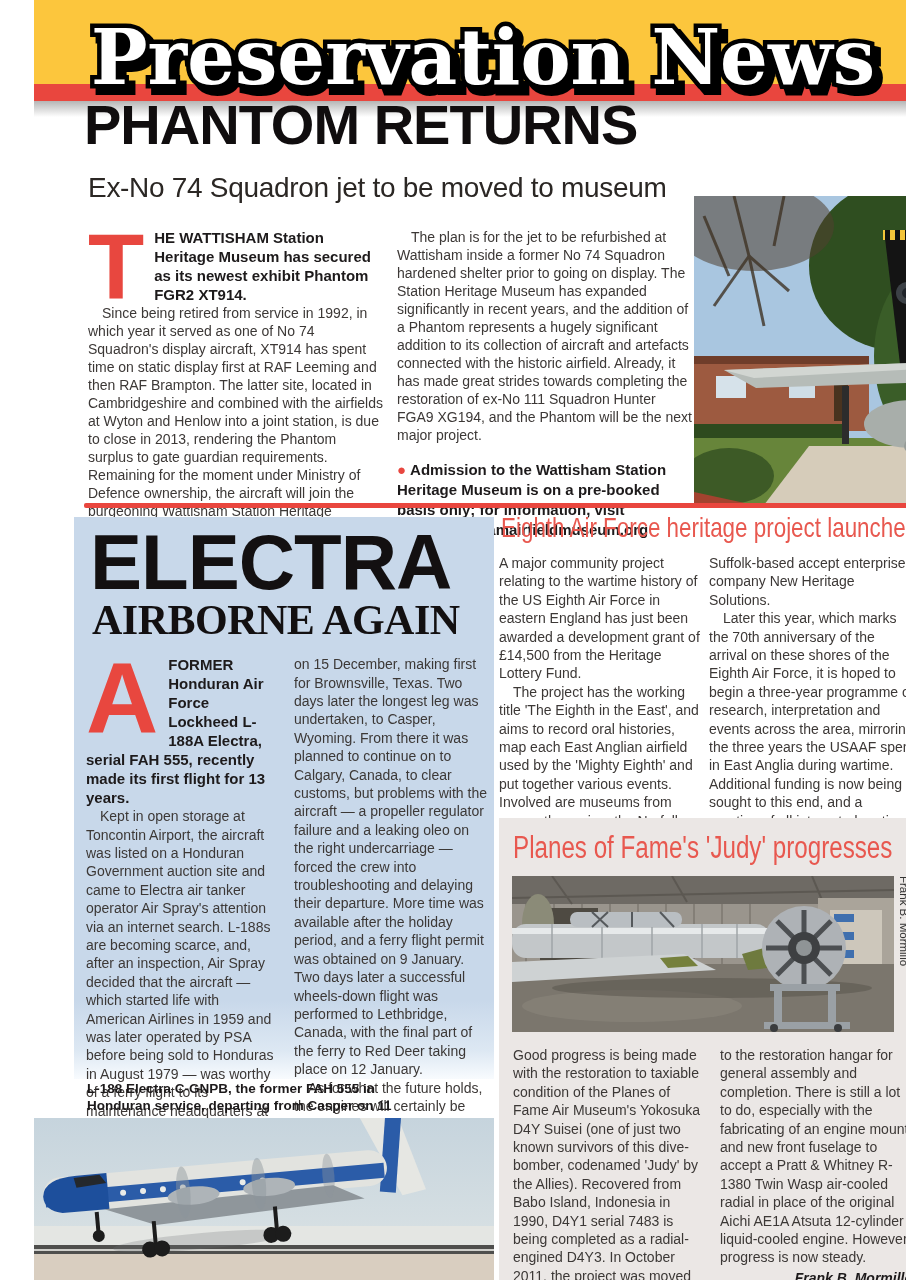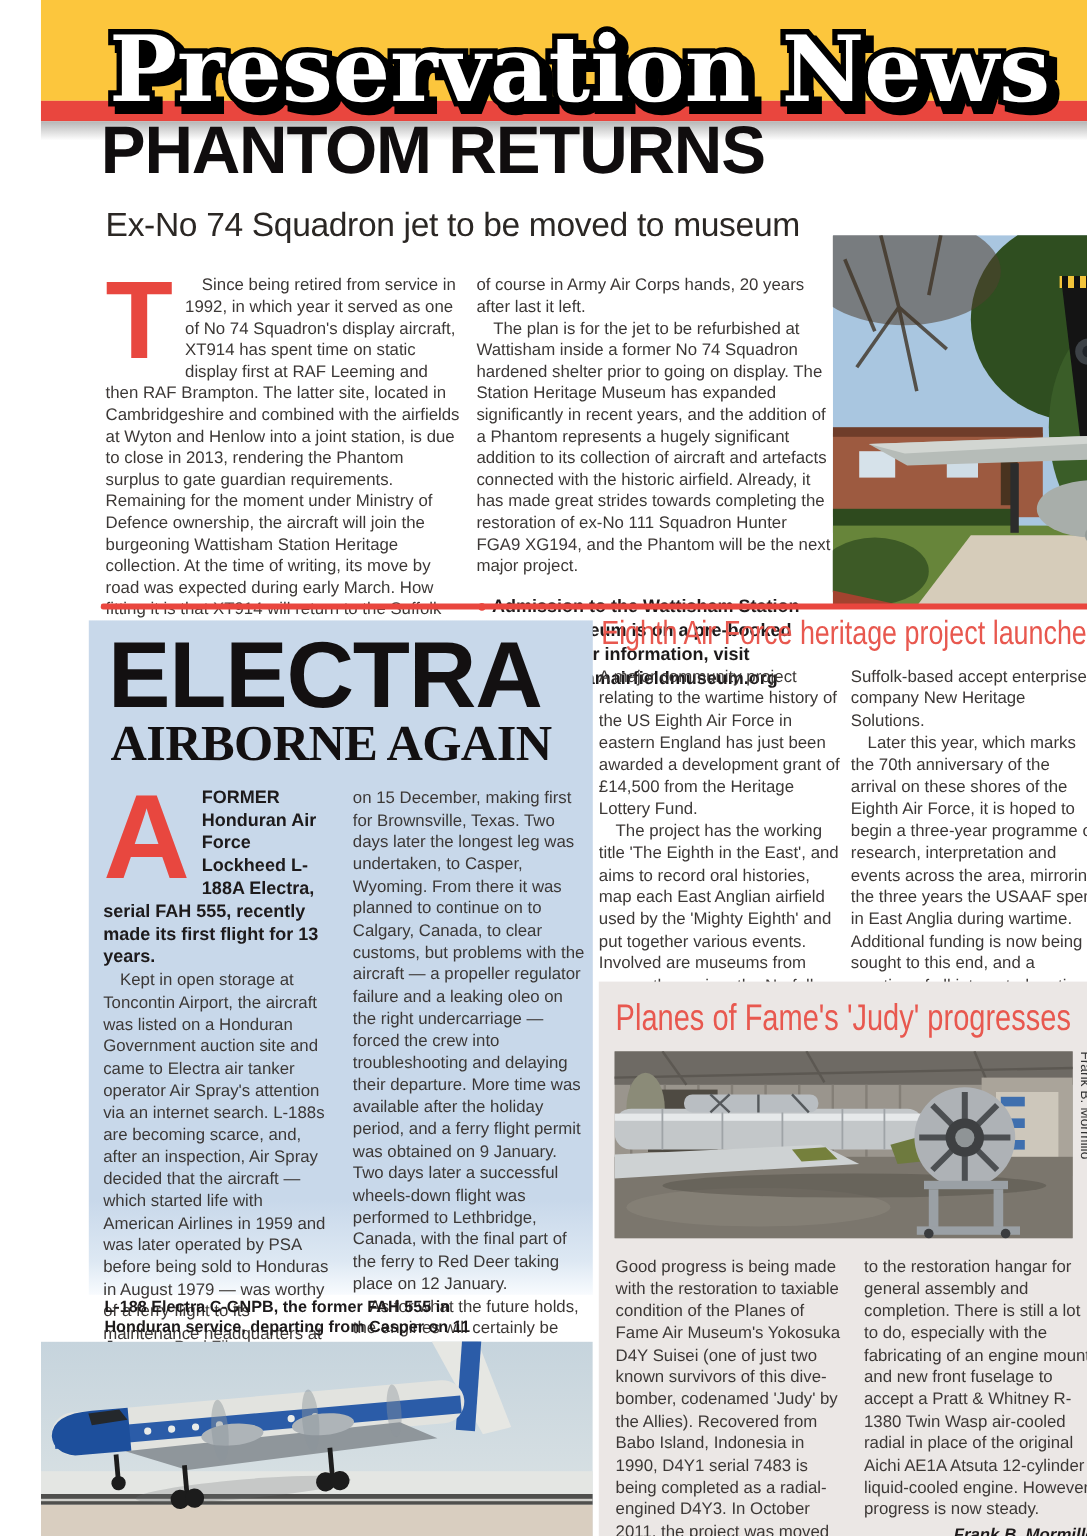--- a/index.html
+++ b/index.html
@@ -70,24 +70,24 @@
     <text x="8" y="84" font-family="DejaVu Serif, serif" font-weight="bold" font-size="76" fill="#000" stroke="#000" stroke-width="10" paint-order="stroke" textLength="784" lengthAdjust="spacingAndGlyphs">Preservation News</text>
     <text x="2" y="78" font-family="DejaVu Serif, serif" font-weight="bold" font-size="76" fill="#ffffff" stroke="#000" stroke-width="9" paint-order="stroke" textLength="784" lengthAdjust="spacingAndGlyphs">Preservation News</text>
   </svg>
 
   <div class="headline">PHANTOM RETURNS</div>
   <div class="subhead">Ex-No 74 Squadron jet to be moved to museum</div>
 
   <div class="ph-cols">
     <div class="ph-col">
       <div class="dropcap">T</div>
+      <p class="leadbold">HE WATTISHAM Station Heritage Museum has secured as its newest exhibit Phantom FGR2 XT914.</p>
       <p class="indent">Since being retired from service in 1992, in which year it served as one of No 74 Squadron's display aircraft, XT914 has spent time on static display first at RAF Leeming and then RAF Brampton. The latter site, located in Cambridgeshire and combined with the airfields at Wyton and Henlow into a joint station, is due to close in 2013, rendering the Phantom surplus to gate guardian requirements. Remaining for the moment under Ministry of Defence ownership, the aircraft will join the burgeoning Wattisham Station Heritage collection. At the time of writing, its move by road was expected during early March. How fitting it is that XT914 will return to the Suffolk base, now</p>
     </div>
     <div class="ph-col">
-      <p>of course in Army Air Corps hands, 20 years after last it left.</p>
       <p class="indent">The plan is for the jet to be refurbished at Wattisham inside a former No 74 Squadron hardened shelter prior to going on display. The Station Heritage Museum has expanded significantly in recent years, and the addition of a Phantom represents a hugely significant addition to its collection of aircraft and artefacts connected with the historic airfield. Already, it has made great strides towards completing the restoration of ex-No 111 Squadron Hunter FGA9 XG194, and the Phantom will be the next major project.</p>
       <p class="note"><span class="bullet">●</span><span>Admission to the Wattisham Station Heritage Museum is on a pre-booked basis only; for information, visit www.wattishamairfieldmuseum.org</span></p>
     </div>
   </div>
 
   <svg class="photo" style="left:660px;top:196px;" width="246" height="309" viewBox="0 0 246 309">
     <rect width="246" height="309" fill="#a9c6e0"></rect>
     <ellipse cx="205" cy="70" rx="90" ry="85" fill="#2f4e20"></ellipse>
     <ellipse cx="235" cy="160" rx="55" ry="90" fill="#3a5d28"></ellipse>
     <ellipse cx="60" cy="30" rx="80" ry="45" fill="#50402f" opacity="0.55"></ellipse>

